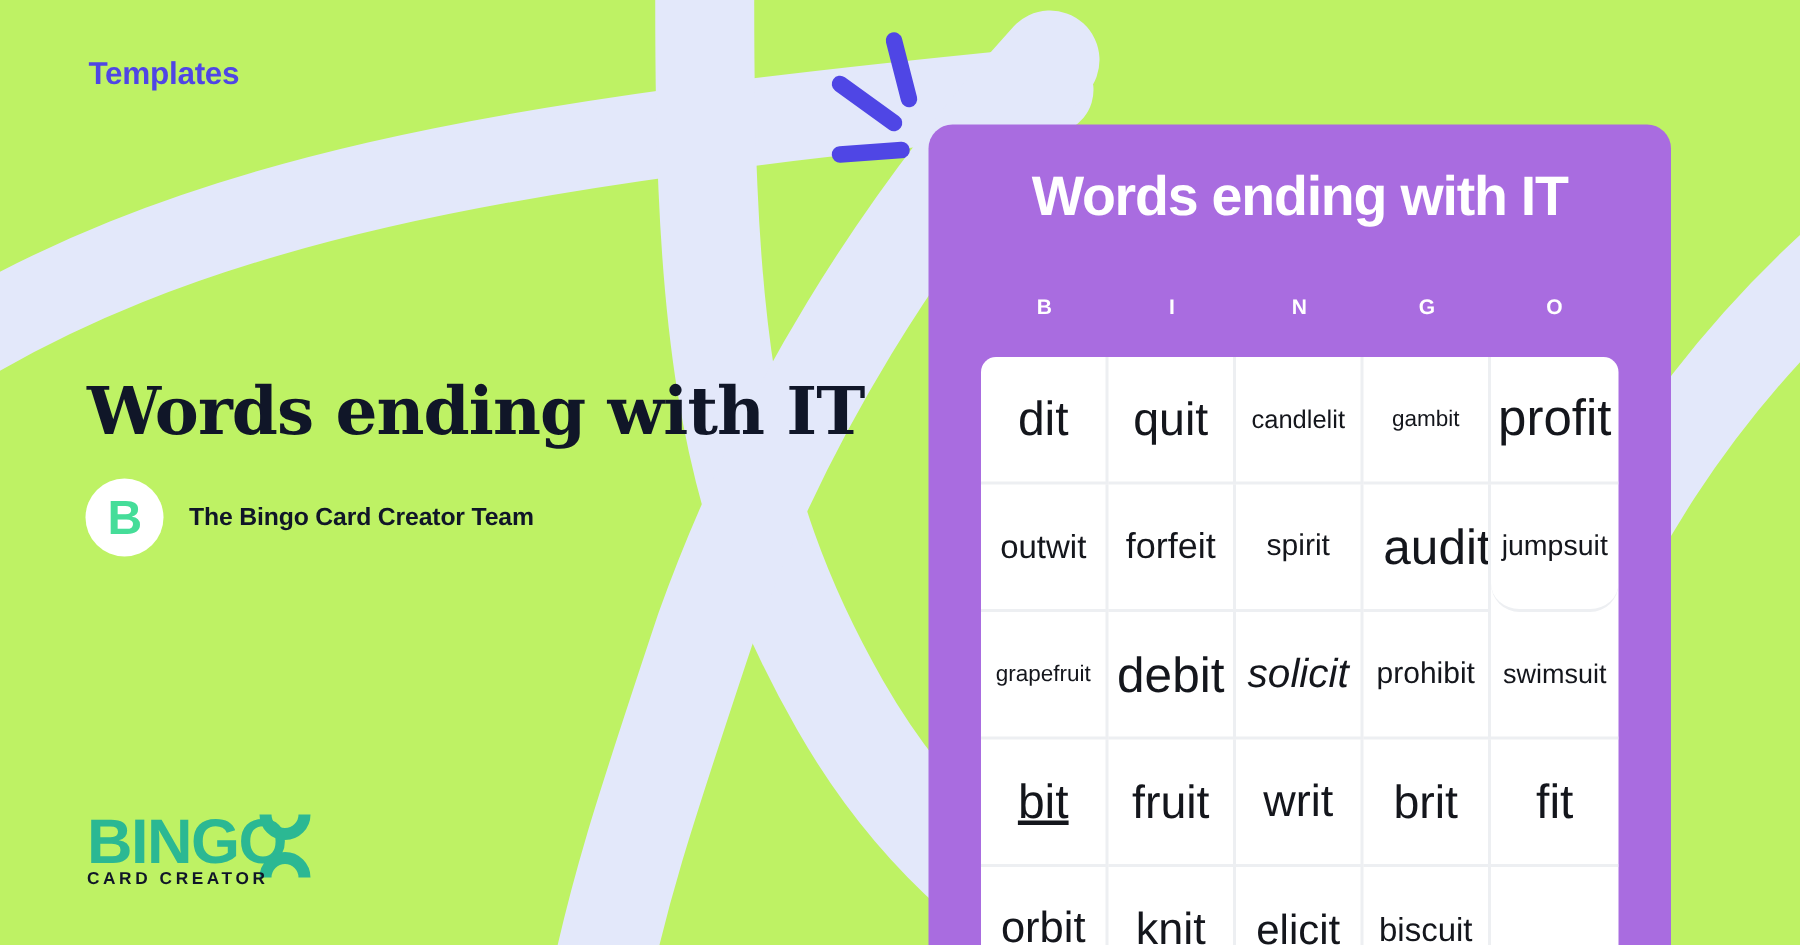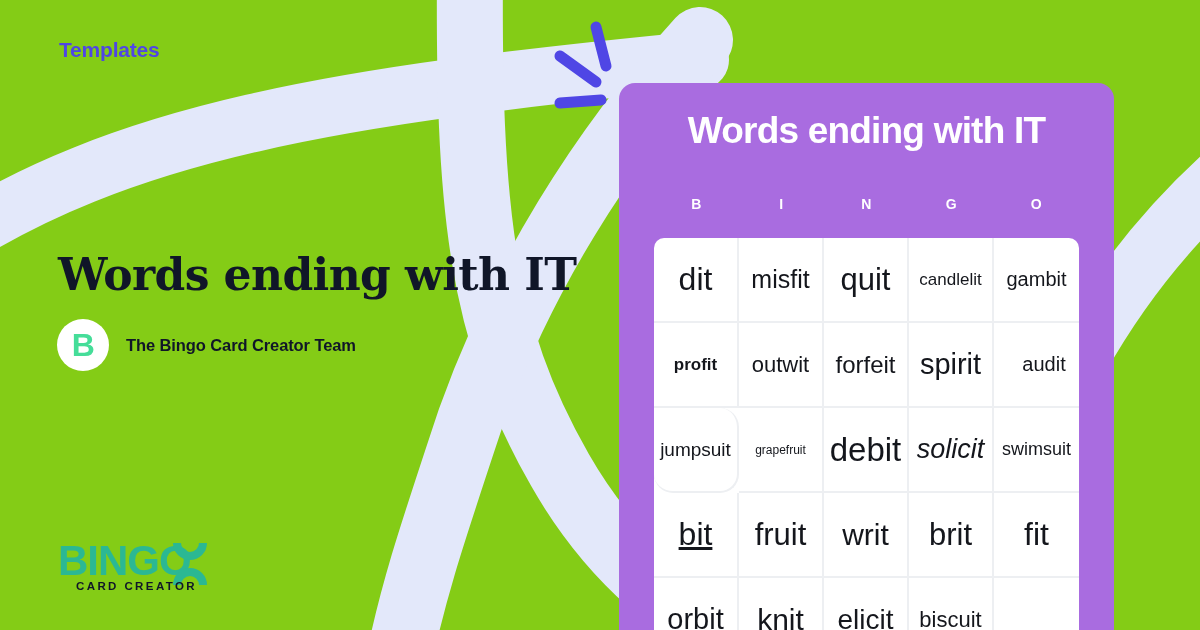--- a/index.html
+++ b/index.html
@@ -5,21 +5,21 @@
   * { margin:0; padding:0; box-sizing:border-box; }
   html, body {
     width:1200px; height:630px;
     overflow:hidden;
     background:#eef3fd;
     font-family:"Liberation Sans", sans-serif;
   }
   #stage {
     position:relative;
     width:1200px; height:630px;
-    background:#84cc16;
+    background:#bef264;
     overflow:hidden;
   }
 
   
   .bg-layer {
     position:absolute; inset:0;
     width:1200px; height:630px;
     pointer-events:none;
   }
 
@@ -73,21 +73,21 @@
   }
 
   
   .logo {
     position:absolute;
     left:58px; top:528px;
     width:190px; height:70px;
   }
   .logo-tagline {
     position:absolute;
-    left:76px; top:580px;
+    left:58px; top:580px;
     font-size:11.5px;
     font-weight:bold;
     letter-spacing:2.4px;
     color:#101628;
   }
 
   
   .card {
     position:absolute;
     left:619px; top:83px;
@@ -189,33 +189,33 @@
     <div class="card-letters">
       <div class="card-letter">B</div>
       <div class="card-letter">I</div>
       <div class="card-letter">N</div>
       <div class="card-letter">G</div>
       <div class="card-letter">O</div>
     </div>
 
     <div class="grid" id="bingo-grid">
         <div class="cell" style="font-size: 32px;">dit</div>
-        <div class="cell" style="font-size: 25px;">misfit</div>
         <div class="cell" style="font-size: 31px; text-align: right;">quit</div>
         <div class="cell" style="font-size: 17px;">candlelit</div>
-        <div class="cell" style="font-size: 20px;">gambit</div>
-        <div class="cell" style="font-size: 17px; font-weight: bold;">profit</div>
+        <div class="cell" style="font-size: 15px;">gambit</div>
+        <div class="cell" style="font-size: 34px;">profit</div>
         <div class="cell" style="font-size: 22px;">outwit</div>
         <div class="cell" style="font-size: 24px;">forfeit</div>
-        <div class="cell" style="font-size: 29px;">spirit</div>
-        <div class="cell" style="font-size: 20px; padding-left: 18px;">audit</div>
+        <div class="cell" style="font-size: 20px;">spirit</div>
+        <div class="cell" style="font-size: 33px; padding-left: 18px;">audit</div>
         <div class="cell" style="font-size: 19px; border-radius: 19px;">jumpsuit</div>
-        <div class="cell" style="font-size: 12px;">grapefruit</div>
+        <div class="cell" style="font-size: 15px;">grapefruit</div>
         <div class="cell" style="font-size: 33px;">debit</div>
         <div class="cell" style="font-size: 27px; font-style: italic;">solicit</div>
+        <div class="cell" style="font-size: 20px;">prohibit</div>
         <div class="cell" style="font-size: 18px;">swimsuit</div>
         <div class="cell" style="font-size: 32px; text-decoration: underline;">bit</div>
         <div class="cell" style="font-size: 31px;">fruit</div>
         <div class="cell" style="font-size: 30px;">writ</div>
         <div class="cell" style="font-size: 31px;">brit</div>
         <div class="cell" style="font-size: 32px;">fit</div>
         <div class="cell" style="font-size: 29px;">orbit</div>
         <div class="cell" style="font-size: 30px;">knit</div>
         <div class="cell" style="font-size: 28px;">elicit</div>
         <div class="cell" style="font-size: 22px;">biscuit</div>

